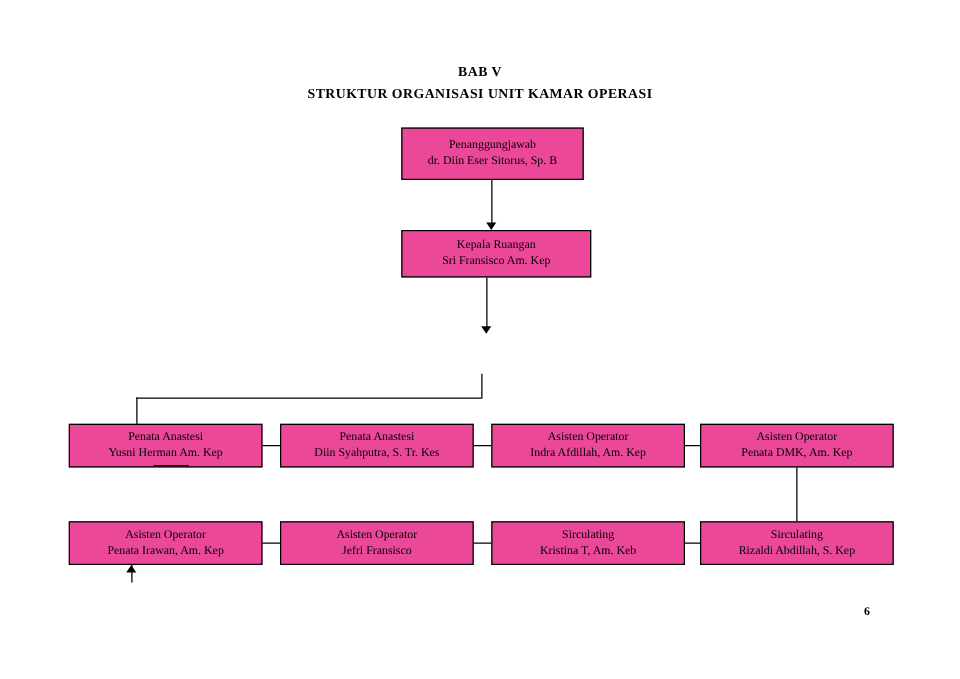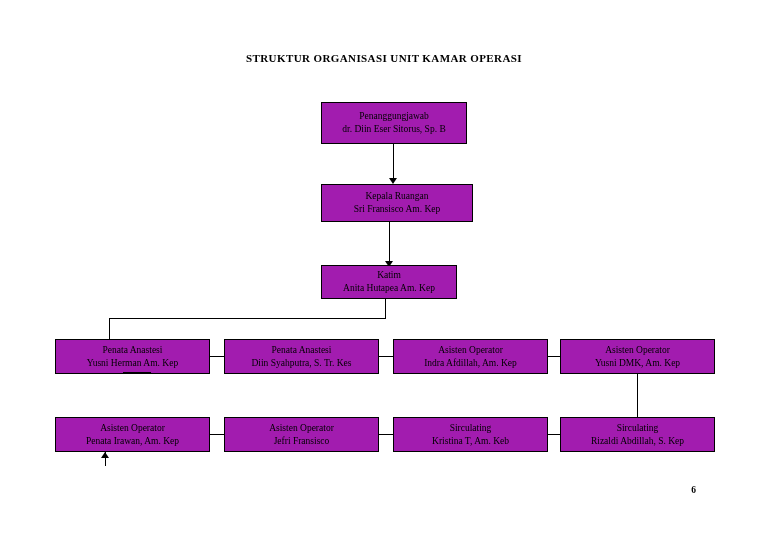--- a/index.html
+++ b/index.html
@@ -31,21 +31,21 @@
     font-size: 11px;
     letter-spacing: 0.4px;
     line-height: 17px;
   }
   .title-line1 { display: block; }
   .title-line2 { display: block; }
 
   .node {
     position: absolute;
     border: 1.2px solid #000000;
-    background: #a21caf;
+    background: #ec4899;
     box-sizing: border-box;
     display: flex;
     flex-direction: column;
     align-items: center;
     justify-content: center;
     font-size: 9.5px;
     line-height: 13px;
     text-align: center;
     padding: 2px 3px;
   }
@@ -88,43 +88,40 @@
     height: 1.2px;
     background: #000000;
   }
 </style>
 </head>
 <body>
 
 <div id="page">
 
   <div class="title-block">
+    <span class="title-line1">BAB V</span>
     <span class="title-line2">STRUKTUR ORGANISASI UNIT KAMAR OPERASI</span>
   </div>
 
   <div class="node" style="left:321px; top:102px; width:146px; height:42px;">
     <span class="l1">Penanggungjawab</span>
     <span class="l2">dr. Diin Eser Sitorus, Sp. B</span>
   </div>
 
   <div class="conn vline" style="left:393px; top:144px; height:36px;"></div>
   <div class="arrow-down" style="left:389px; top:178px;"></div>
 
   <div class="node" style="left:321px; top:184px; width:152px; height:38px;">
     <span class="l1">Kepala Ruangan</span>
     <span class="l2">Sri Fransisco Am. Kep</span>
   </div>
 
   <div class="conn vline" style="left:389px; top:222px; height:42px;"></div>
   <div class="arrow-down" style="left:385px; top:261px;"></div>
 
-  <div class="node" style="left:321px; top:265px; width:136px; height:34px;">
-    <span class="l1">Katim</span>
-    <span class="l2">Anita Hutapea Am. Kep</span>
-  </div>
 
   <div class="conn vline" style="left:109px; top:318px; height:22px;"></div>
   <div class="conn hline" style="left:109px; top:318px; width:276px;"></div>
   <div class="conn vline" style="left:385px; top:299px; height:20px;"></div>
 
   <div class="node" style="left:55px; top:339px; width:155px; height:35px;">
     <span class="l1">Penata Anastesi</span>
     <span class="l2">Yusni Herman Am. Kep</span>
   </div>
 
@@ -139,21 +136,21 @@
 
   <div class="node" style="left:393px; top:339px; width:155px; height:35px;">
     <span class="l1">Asisten Operator</span>
     <span class="l2">Indra Afdillah, Am. Kep</span>
   </div>
 
   <div class="conn hline" style="left:548px; top:356px; width:12px;"></div>
 
   <div class="node" style="left:560px; top:339px; width:155px; height:35px;">
     <span class="l1">Asisten Operator</span>
-    <span class="l2">Yusni DMK, Am. Kep</span>
+    <span class="l2">Penata DMK, Am. Kep</span>
   </div>
 
   <div class="conn vline" style="left:637px; top:374px; height:43px;"></div>
 
   <div class="node" style="left:55px; top:417px; width:155px; height:35px;">
     <span class="l1">Asisten Operator</span>
     <span class="l2">Penata Irawan, Am. Kep</span>
   </div>
 
   <div class="conn hline" style="left:210px; top:434px; width:14px;"></div>

